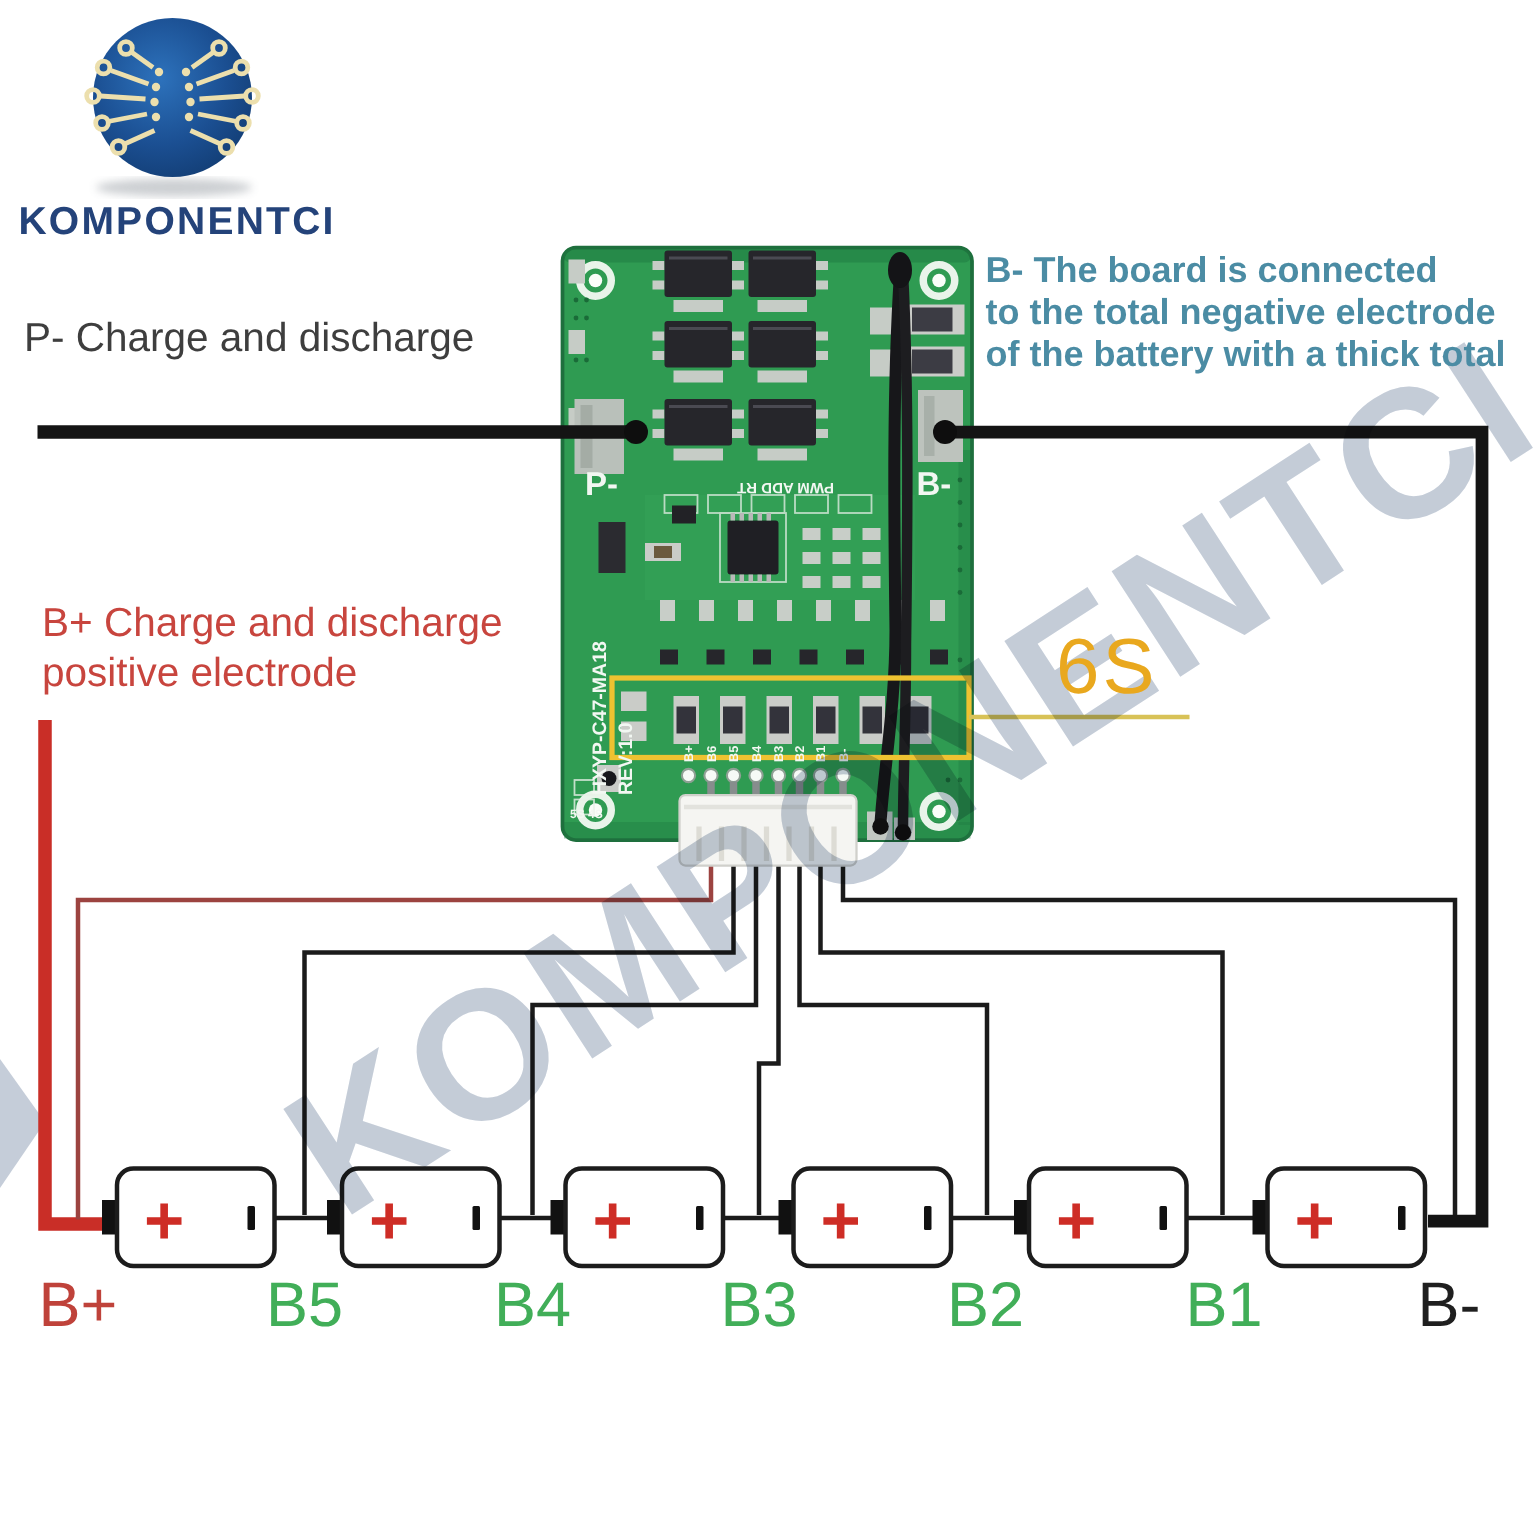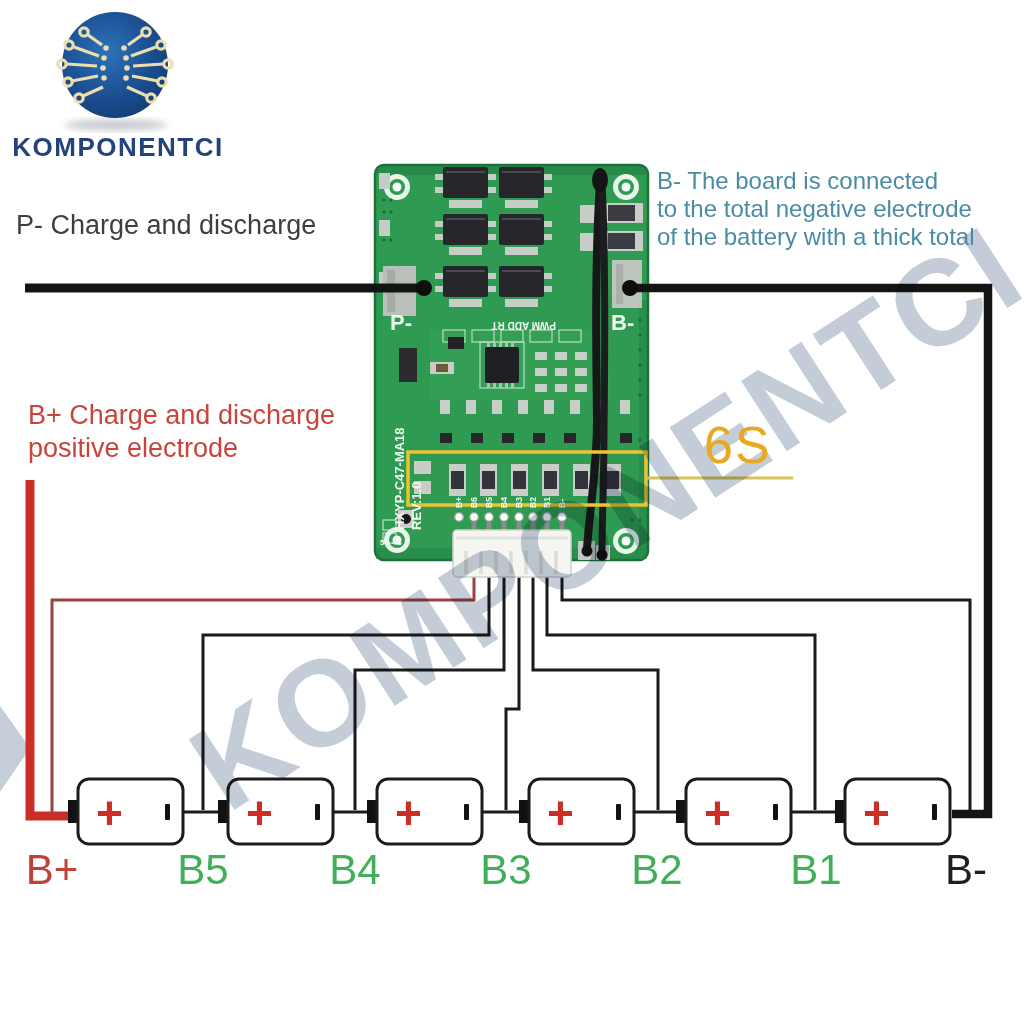--- a/index.html
+++ b/index.html
@@ -10,21 +10,21 @@
 
   
   .logo-wrap{position:absolute;left:8px;top:6px;width:220px;z-index:6;}
   .brand-name{position:absolute;left:4px;top:126px;width:212px;text-align:center;
     font-size:26px;font-weight:bold;letter-spacing:1.5px;color:#24437a;}
 
   
   .callout{position:absolute;z-index:6;white-space:nowrap;}
   .callout-p{left:16px;top:209px;font-size:27px;line-height:32px;color:#3e3e3e;}
   .callout-bplus{left:28px;top:399px;font-size:27px;line-height:33px;color:#c8453e;}
-  .callout-bminus{left:657px;top:167px;font-size:24px;line-height:28px;color:#4b8ca4;}
+  .callout-bminus{left:657px;top:167px;font-size:24px;line-height:28px;color:#4b8ca4;font-weight:bold;}
   .cell-config{left:704px;top:415px;font-size:52px;font-weight:normal;color:#e9a81e;letter-spacing:2px;}
 
   
   .watermark{position:absolute;left:205px;top:709px;width:1400px;z-index:5;
     font-size:122px;font-weight:bold;letter-spacing:4px;color:#b7c1cf;
     transform-origin:0 50%;transform:rotate(-33deg);
     mix-blend-mode:multiply;opacity:.82;pointer-events:none;}
 
   
   .batt-label{position:absolute;top:846px;z-index:6;font-size:42px;transform:translateX(-50%);}

